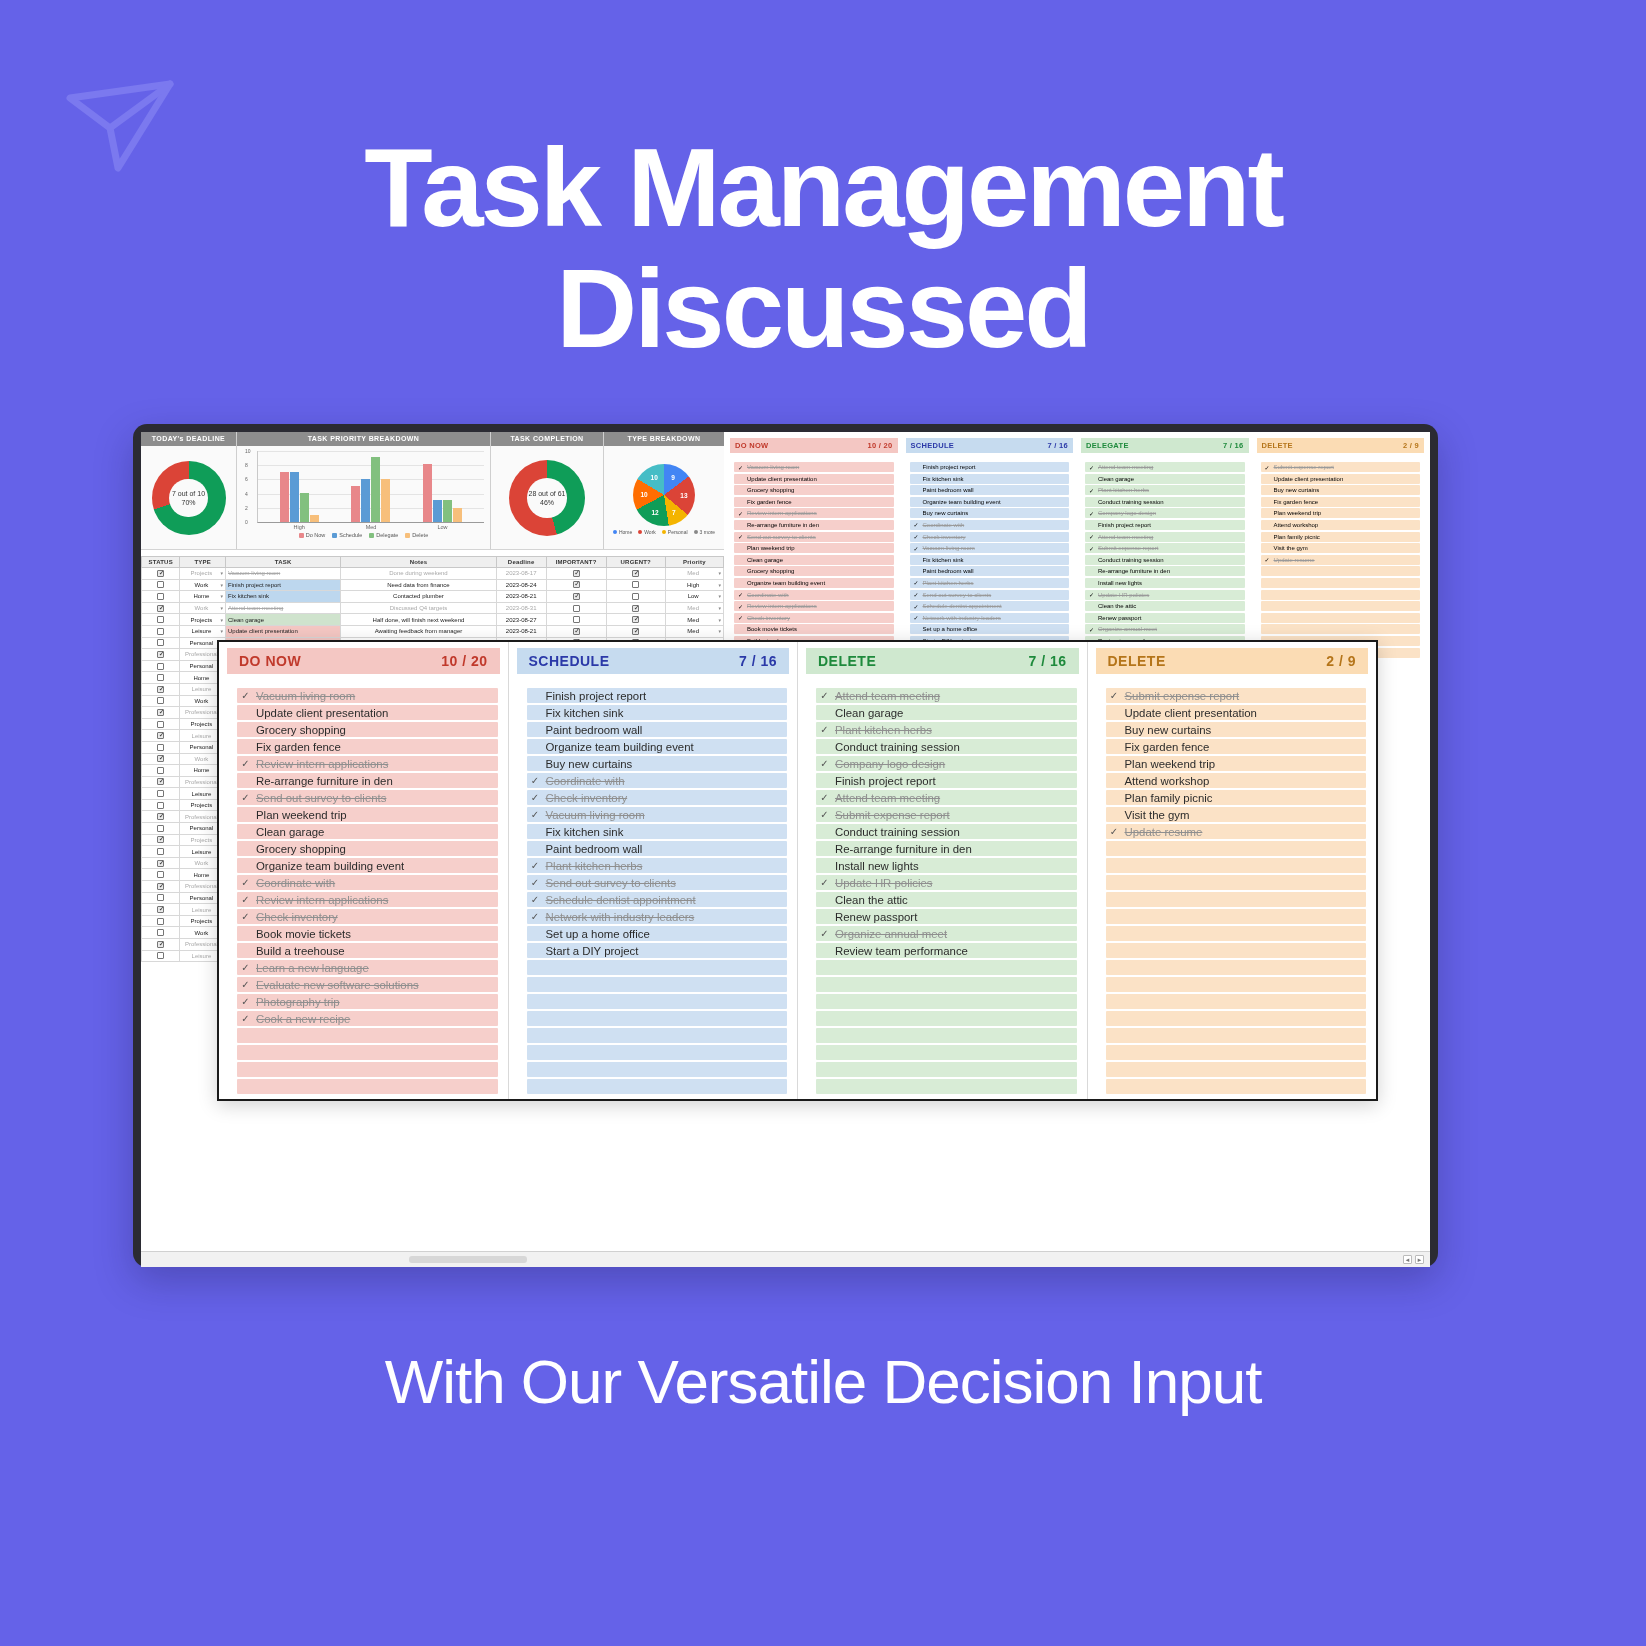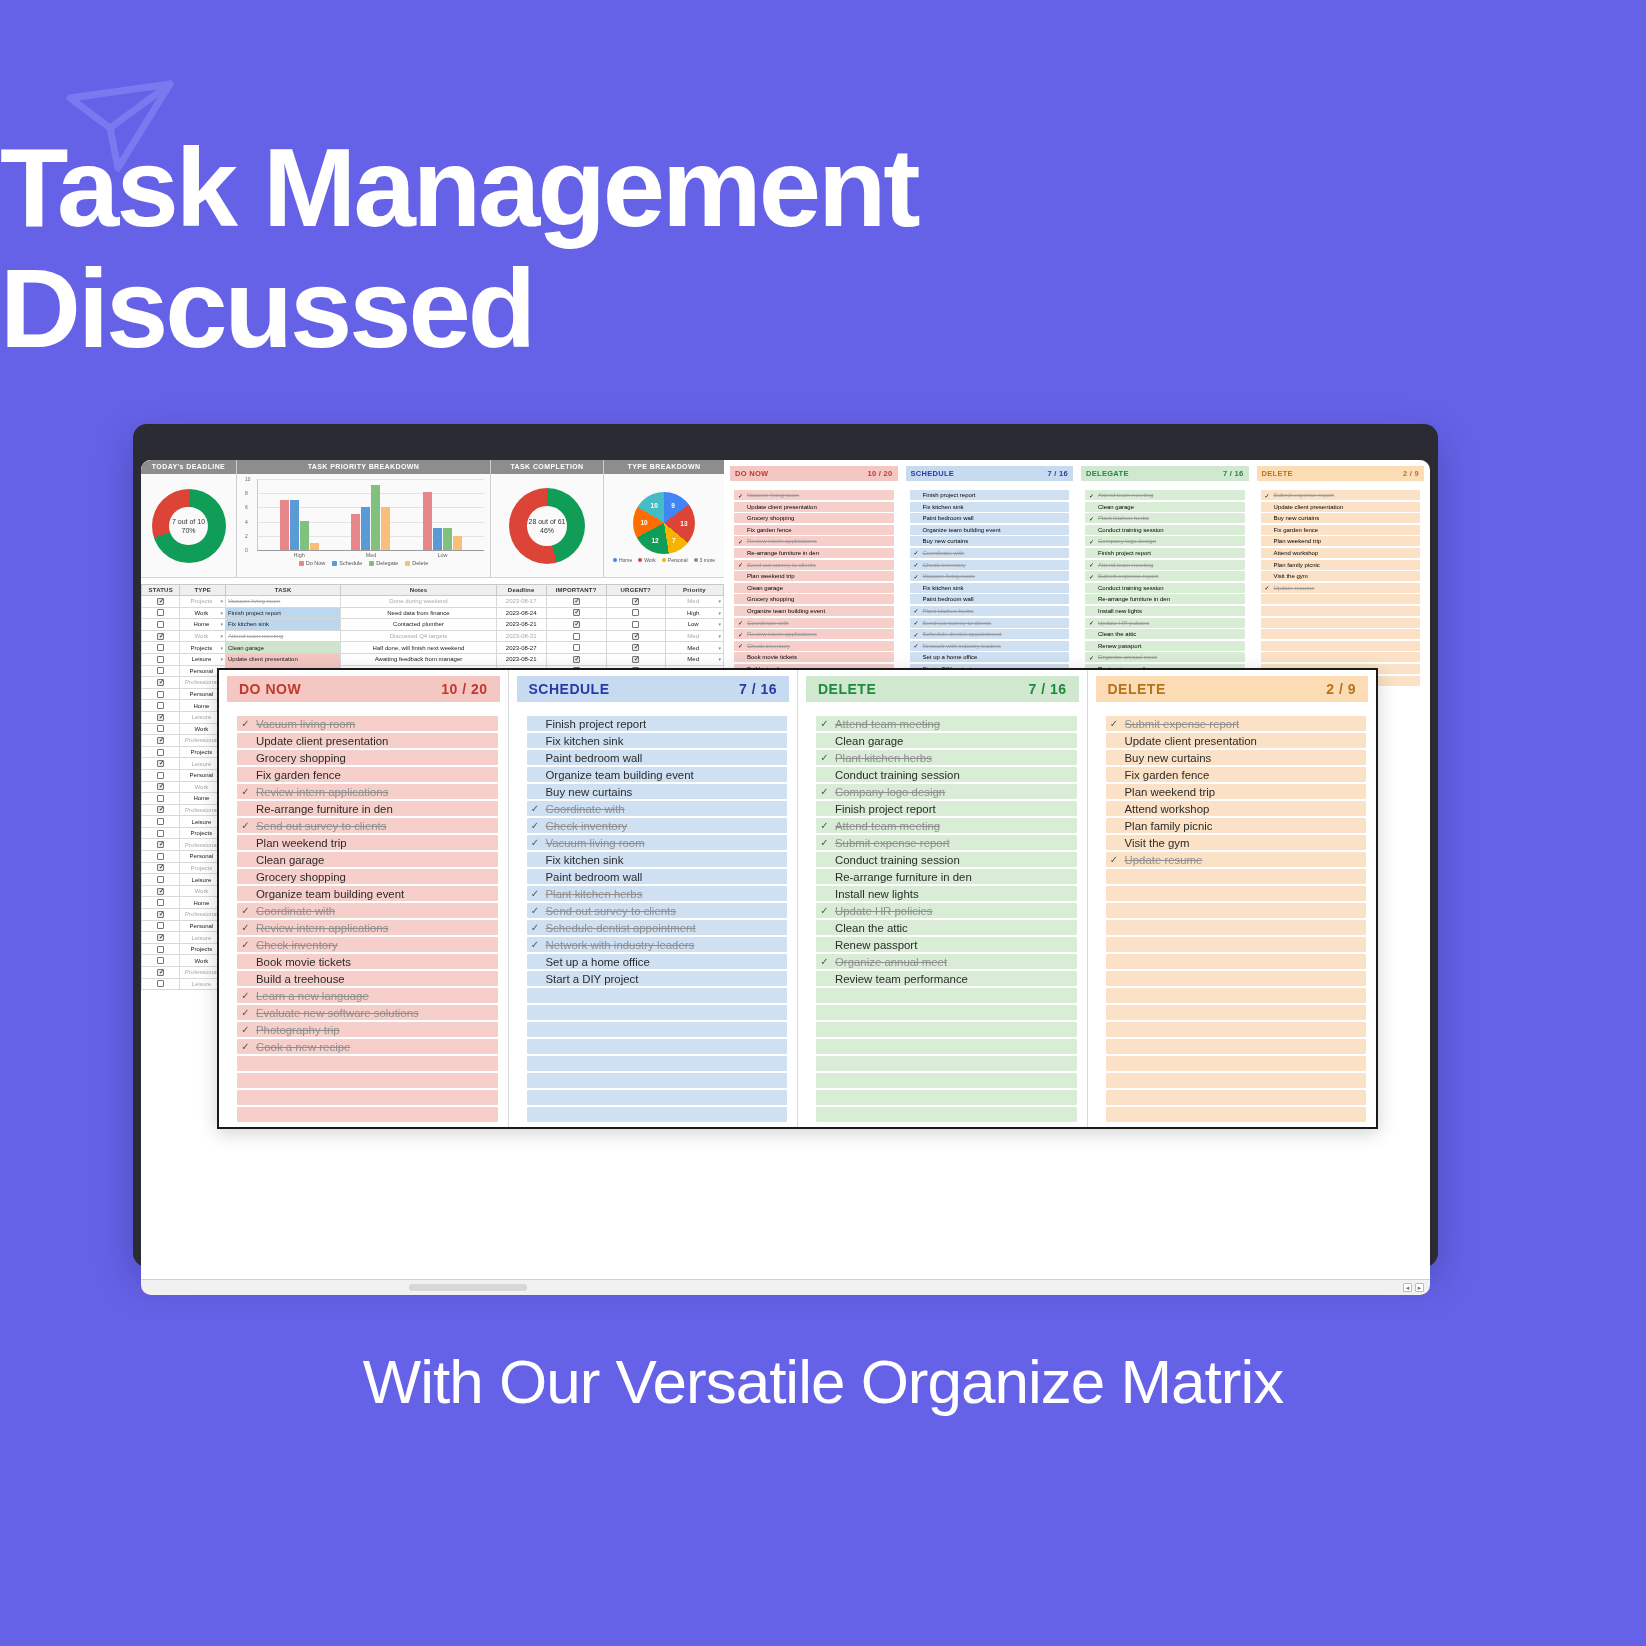--- a/index.html
+++ b/index.html
@@ -10,21 +10,21 @@
     position: relative;
     overflow: hidden;
   }
 
   
   .logo { position: absolute; left: 62px; top: 72px; width: 120px; height: 100px; }
 
   
   .headline {
     position: absolute; top: 128px; left: 0; width: 1646px;
-    color: #ffffff;
+    text-align: center; color: #ffffff;
     font-size: 112px; font-weight: 700; line-height: 1.08;
     letter-spacing: -3px;
   }
   .headline .l2 { display: block; }
 
   
   .subhead {
     position: absolute; top: 1345px; left: 0; width: 1646px;
     text-align: center; color: #ffffff;
     font-size: 62px; font-weight: 400; line-height: 1.18;
@@ -35,21 +35,21 @@
   .device {
     position: absolute; left: 133px; top: 424px;
     width: 1305px; height: 843px;
     background: #2b2b33;
     border-radius: 14px;
     padding: 8px 8px 0 8px;
     box-shadow: 0 14px 38px rgba(20,18,70,.28);
   }
   .screen {
     position: relative; width: 100%; height: 835px;
-    background: #ec4899; border-radius: 10px; overflow: hidden; margin-top: 28px;
+    background: #ec4899; border-radius: 0; overflow: hidden;
   }
 
   
   .dash {
     position: absolute; left: 0; top: 0; width: 583px; height: 118px;
     display: flex; border-bottom: 1px solid #d4d4d4;
     background: #f6f6f6;
   }
   .dashcell { border-right: 1px solid #cfcfcf; background: #fafafa; }
   .dashhdr {
@@ -1283,14 +1283,14 @@
       <div class="arrows">
         <i>◄</i>
         <i>►</i>
       </div>
     </div>
 
   </div>
 </div>
 
 <div class="subhead">
-  <div>With Our Versatile Organize Matrix</div>
+  <div>With Our Versatile Decision Input</div>
 </div>
 
 </body></html>

